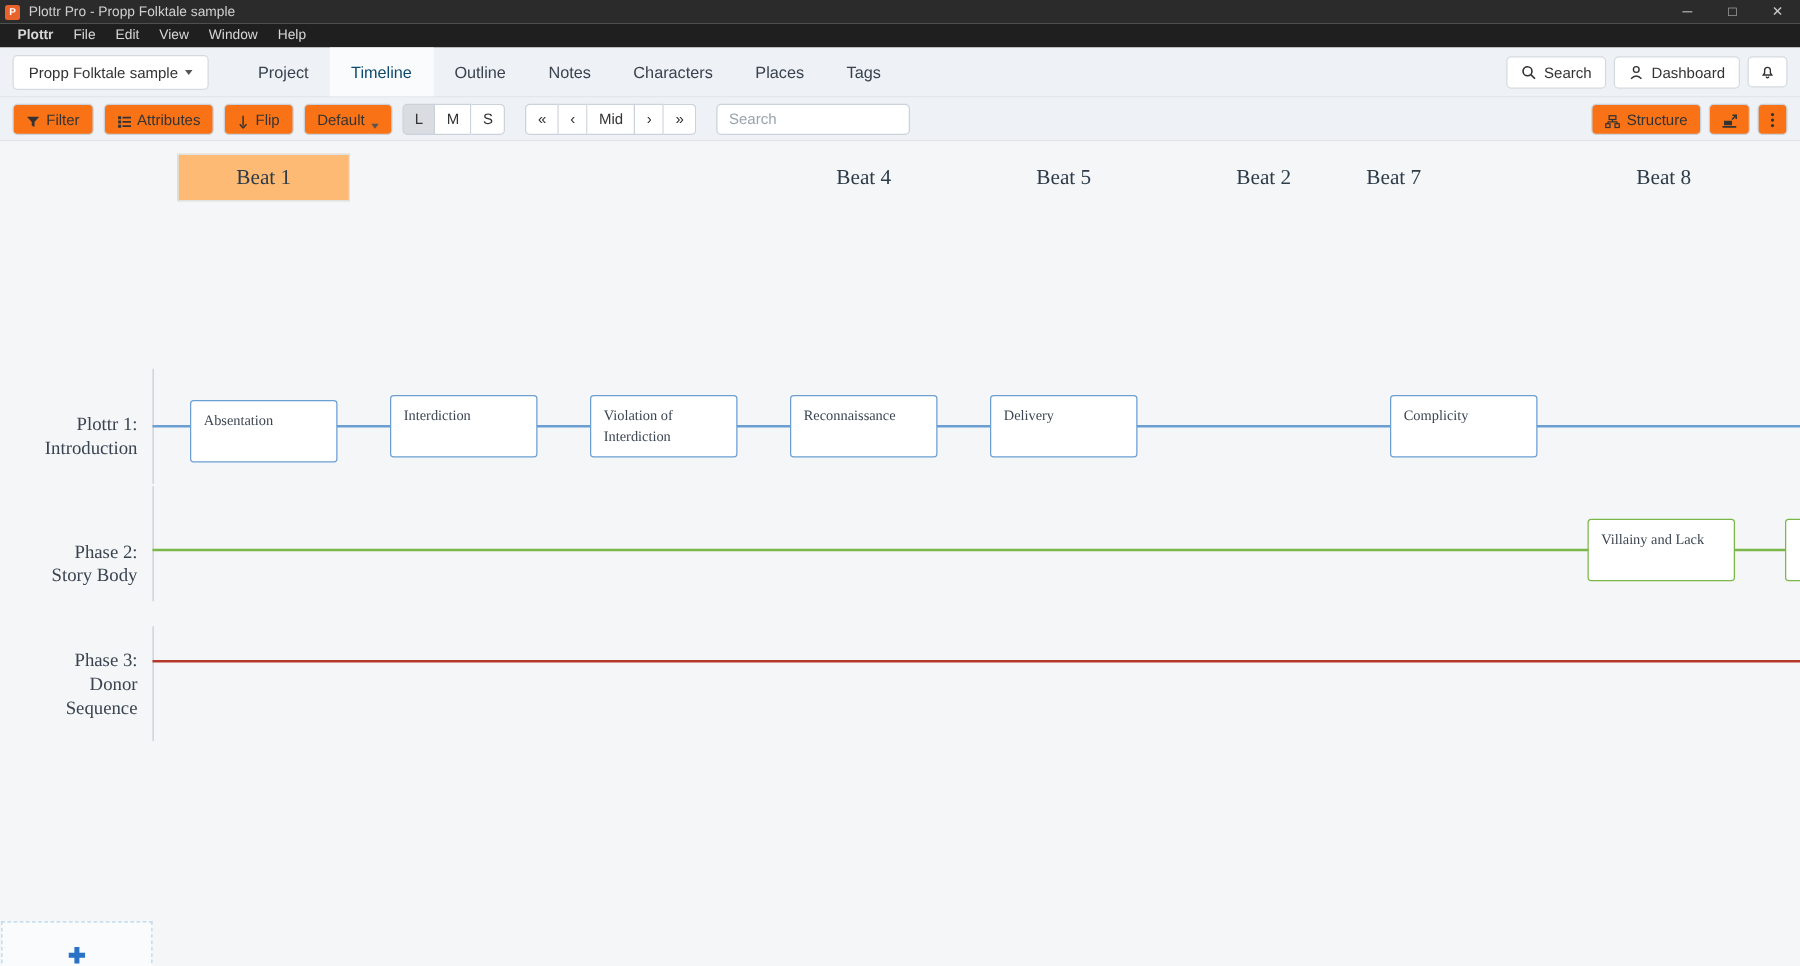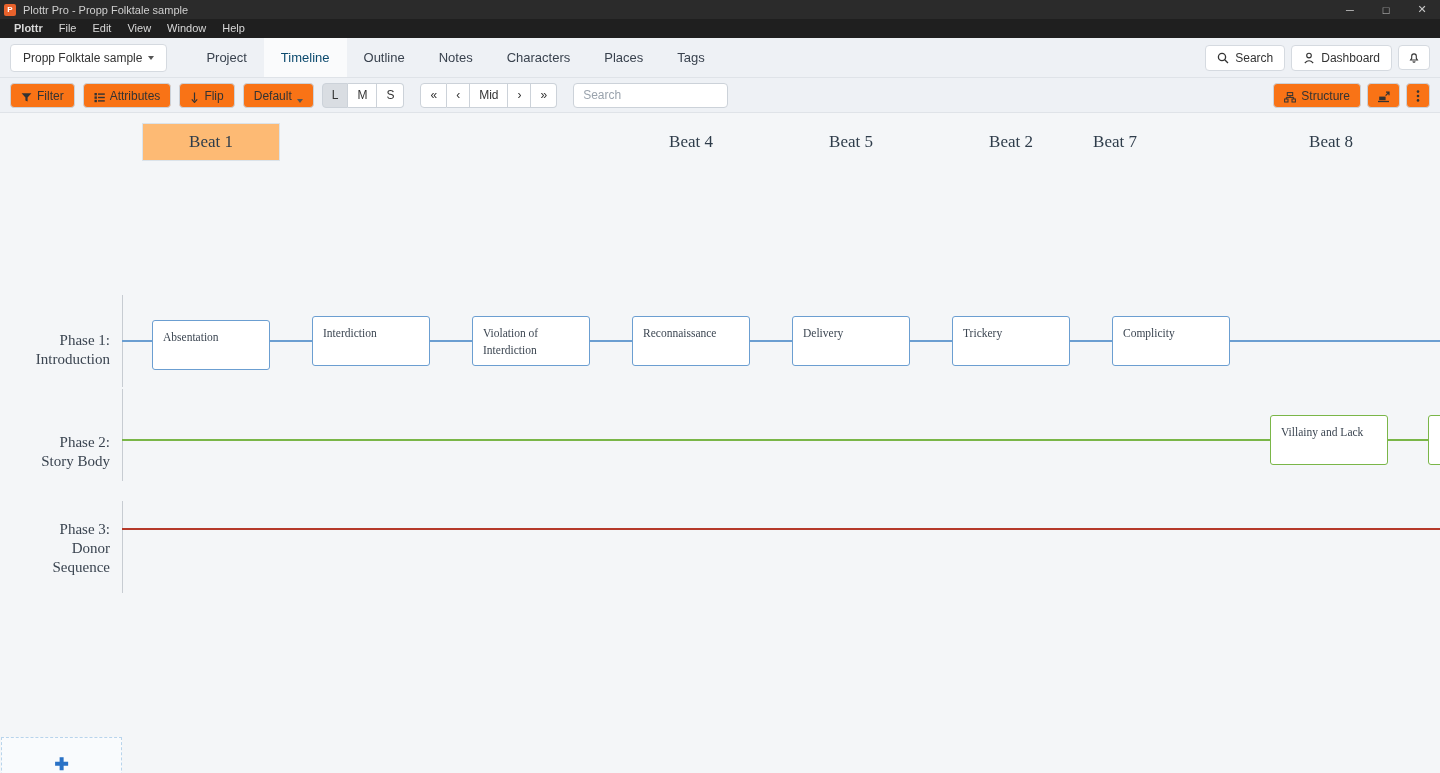--- a/index.html
+++ b/index.html
@@ -277,30 +277,29 @@
     <div class="beat-header" style="left:622px">Beat 4</div>
     <div class="beat-header" style="left:782px">Beat 5</div>
     <div class="beat-header" style="left:942px">Beat 2</div>
     <div class="beat-header" style="left:1046px">Beat 7</div>
     <div class="beat-header" style="left:1262px">Beat 8</div>
   </div>
 
   <div class="phase-row" style="top:182px;height:92px">
     <div class="phase-divider" style="top:0;height:92px"></div>
     <div class="phase-label" style="top:36px">
-      <div>Phase 1:</div>
+      <div>Plottr 1:</div>
       <div>Introduction</div>
     </div>
     <div class="phase-line" style="top:45px;background:#6b9ed1"></div>
     <div class="card" style="left:152px;top:25px">Absentation</div>
     <div class="card" style="left:312px;top:21px">Interdiction</div>
     <div class="card" style="left:632px;top:21px">Reconnaissance</div>
     <div class="card" style="left:472px;top:21px">Violation of Interdiction</div>
     <div class="card" style="left:792px;top:21px">Delivery</div>
-    <div class="card" style="left:952px;top:21px">Trickery</div>
     <div class="card" style="left:1112px;top:21px">Complicity</div>
   </div>
 
   <div class="phase-row" style="top:276px;height:92px">
     <div class="phase-divider" style="top:0;height:92px"></div>
     <div class="phase-label" style="top:44px">
       <div>Phase 2:</div>
       <div>Story Body</div>
     </div>
     <div class="phase-line" style="top:50px;background:#7ab648"></div>

